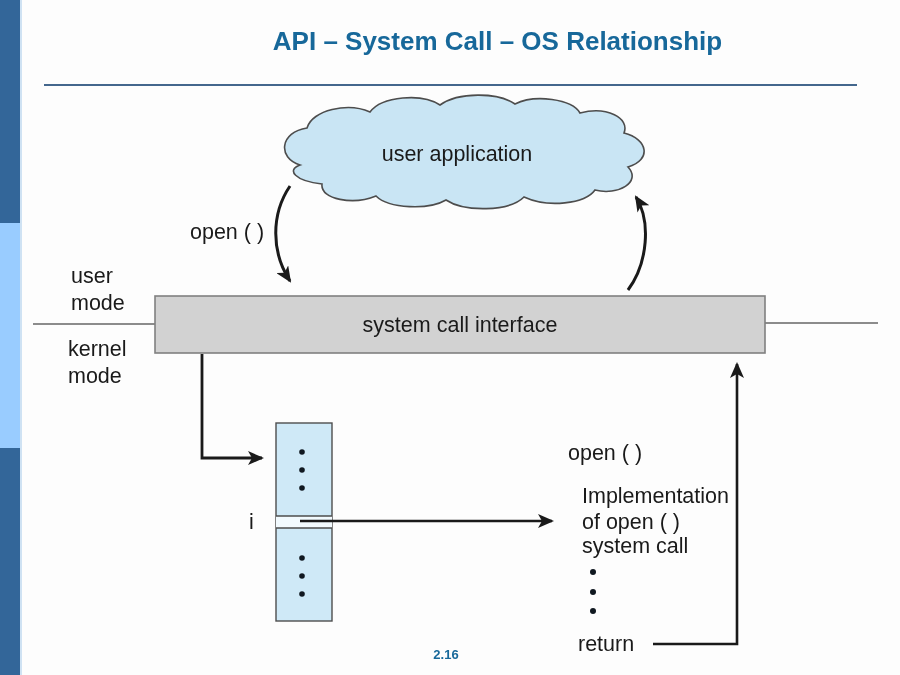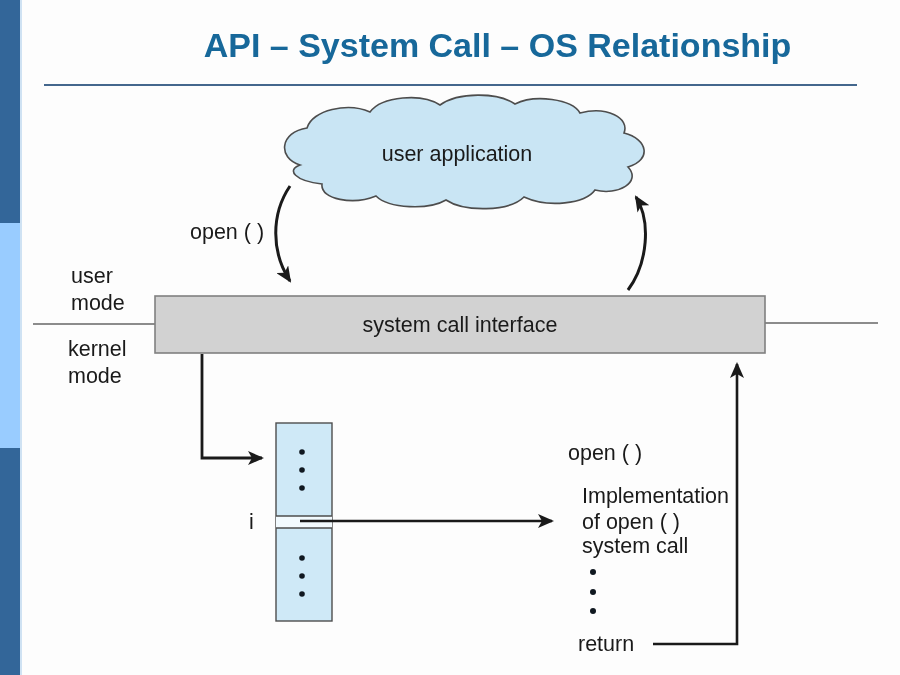--- a/index.html
+++ b/index.html
@@ -9,21 +9,21 @@
   }
   
   .sidebar{position:absolute;left:0;top:0;width:22px;height:675px;}
   .sidebar .seg{position:absolute;left:0;width:20px;border-right:2px solid #cfe2f3;}
   .seg-top{top:0;height:223px;background:#336699;}
   .seg-mid{top:223px;height:225px;background:#99ccff;}
   .seg-bot{top:448px;height:227px;background:#336699;}
   
   .title{
     position:absolute;left:95px;right:0;top:26px;margin:0;
-    text-align:center;font-size:34px;font-weight:bold;color:#17689a;
+    text-align:center;font-size:26px;font-weight:bold;color:#17689a;
   }
   .title-underline{
     position:absolute;left:44px;top:84px;width:813px;height:2px;
     background:#44678d;
   }
   
   .diagram{position:absolute;left:0;top:0;width:900px;height:675px;}
   
   .page-number{
     position:absolute;left:0;right:8px;top:647px;text-align:center;
@@ -117,13 +117,14 @@
       <circle cx="593" cy="572" r="3"></circle>
       <circle cx="593" cy="592" r="3"></circle>
       <circle cx="593" cy="611" r="3"></circle>
     </g>
 
     <text x="578" y="651">return</text>
 
     <path d="M 653,644 L 737,644 L 737,364" fill="none" stroke="#1a1a1a" stroke-width="2.6" marker-end="url(#arrow)"></path>
   </svg>
 
+  <div class="page-number">2.16</div>
 </div>
 
 </body></html>

